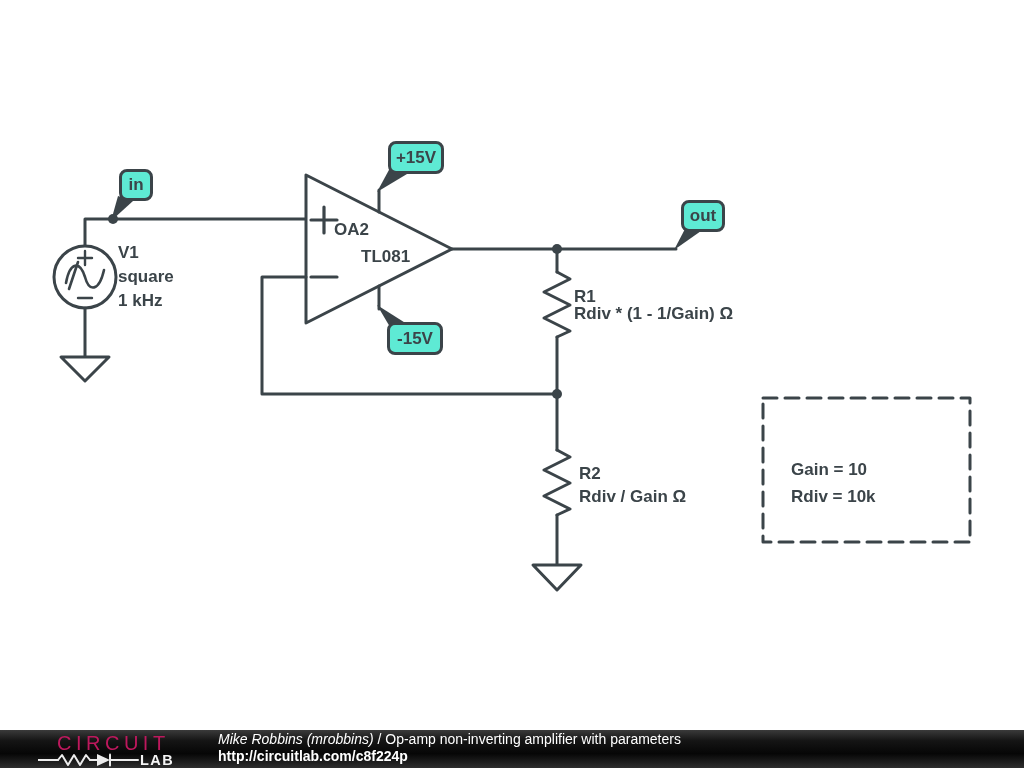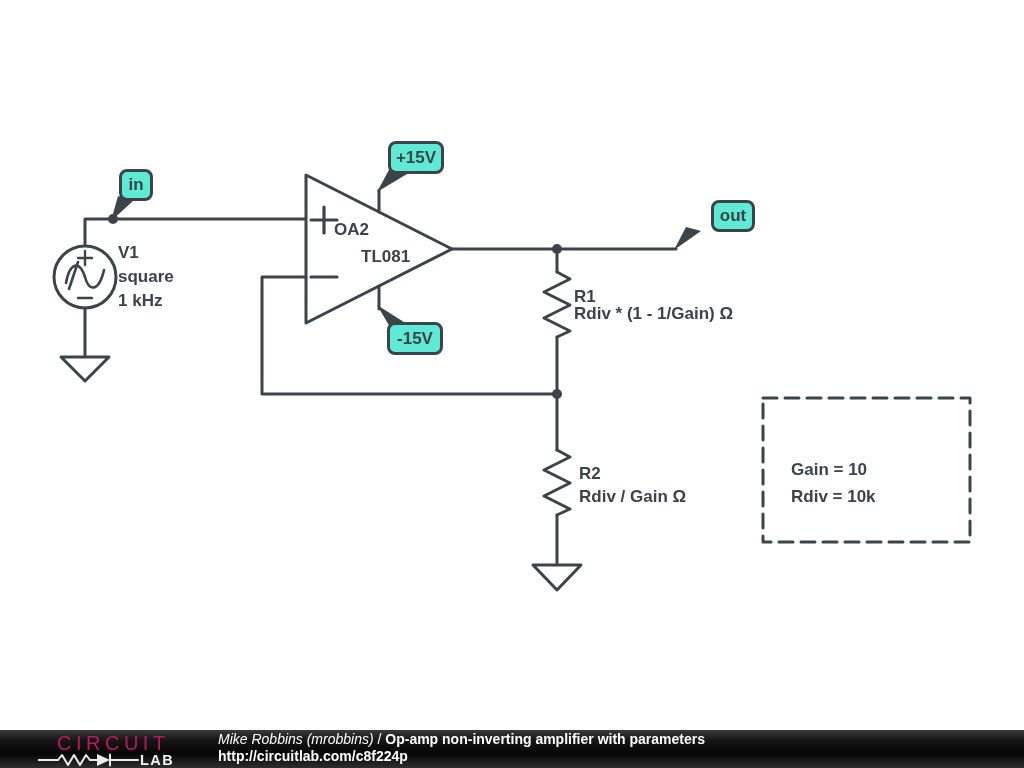--- a/index.html
+++ b/index.html
@@ -18,21 +18,21 @@
         background:linear-gradient(180deg,#3a3a3a 0%,#151515 28%,#060606 62%,#2e2e2e 100%);}
   .logo-circuit{position:absolute;left:57px;top:732px;color:#be185d;
         font-size:20px;font-weight:400;letter-spacing:4.5px;white-space:nowrap;}
   .logo-lab{position:absolute;left:140px;top:752px;color:#f4f4f4;
         font-size:14.5px;font-weight:bold;letter-spacing:1.5px;white-space:nowrap;}
   .logo-squiggle{position:absolute;left:38px;top:753px;}
   .credit{position:absolute;left:218px;top:731px;color:#ffffff;font-size:14px;
         line-height:17px;white-space:nowrap;}
   .credit .author{font-style:italic;}
   .credit .sep{font-style:normal;font-weight:400;}
-  .credit .title{font-weight:bold;}
+  .credit .title{font-weight:normal;}
   .credit .url{font-weight:600;}
 </style>
 </head>
 <body>
 
 <div class="stage">
 
   <svg class="schematic" width="1024" height="768" viewBox="0 0 1024 768">
     <g stroke="#3b4449" stroke-width="3" fill="none" stroke-linecap="round" stroke-linejoin="round">
 
@@ -86,21 +86,21 @@
       <polygon points="111,221 118,196 133,201"></polygon>
       <polygon points="377,192 390,168 407,174"></polygon>
       <polygon points="377,305 390,327 407,324"></polygon>
       <polygon points="674,250 686,227 701,231"></polygon>
     </g>
   </svg>
 
   <div class="flag" style="left:119px;top:169px;width:34px;height:32px;">in</div>
   <div class="flag" style="left:388px;top:141px;width:56px;height:33px;">+15V</div>
   <div class="flag" style="left:387px;top:322px;width:56px;height:33px;">-15V</div>
-  <div class="flag" style="left:681px;top:200px;width:44px;height:32px;margin-left:30px;">out</div>
+  <div class="flag" style="left:681px;top:200px;width:44px;height:32px;">out</div>
 
   <div class="lbl" style="left:118px;top:243px;">V1</div>
   <div class="lbl" style="left:118px;top:267px;">square</div>
   <div class="lbl" style="left:118px;top:291px;">1 kHz</div>
 
   <div class="lbl" style="left:334px;top:220px;">OA2</div>
   <div class="lbl" style="left:317px;top:247px;margin-left:44px;">TL081</div>
 
   <div class="lbl" style="left:574px;top:287px;">R1</div>
   <div class="lbl" style="left:574px;top:304px;">Rdiv * (1 - 1/Gain) Ω</div>

